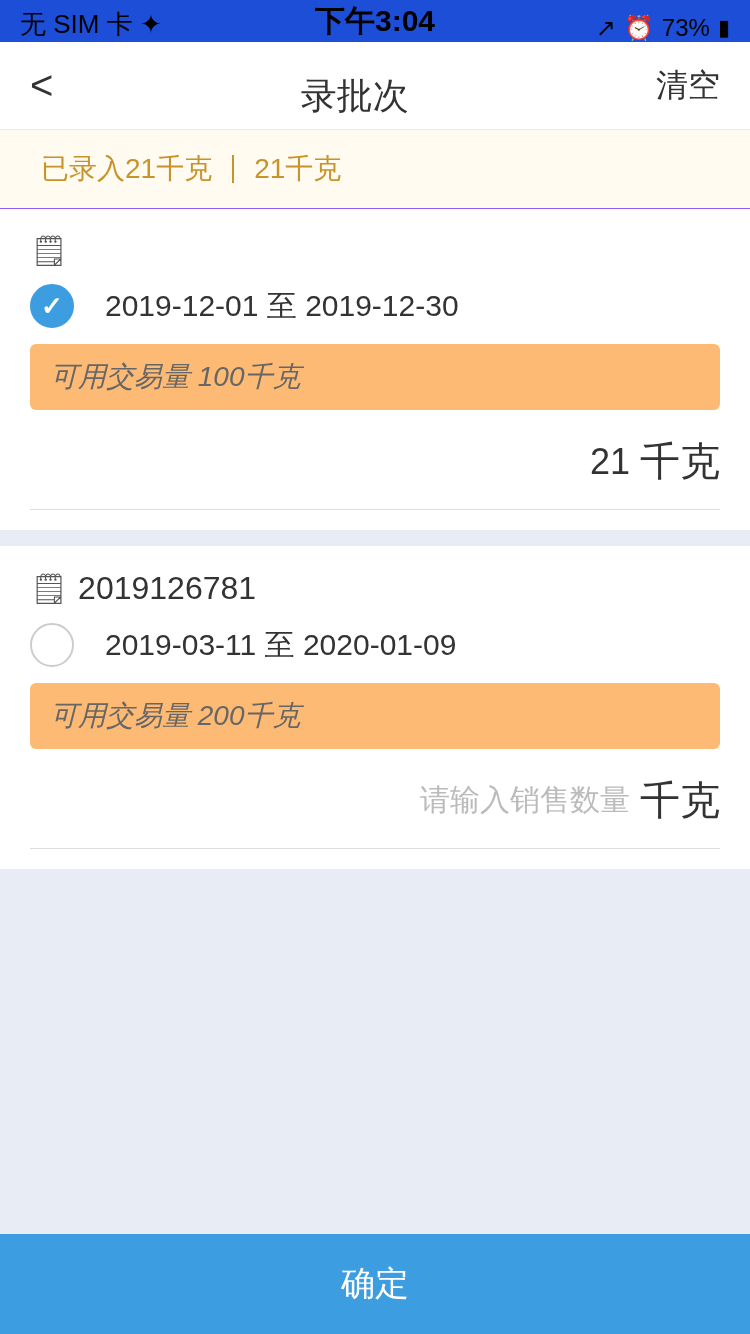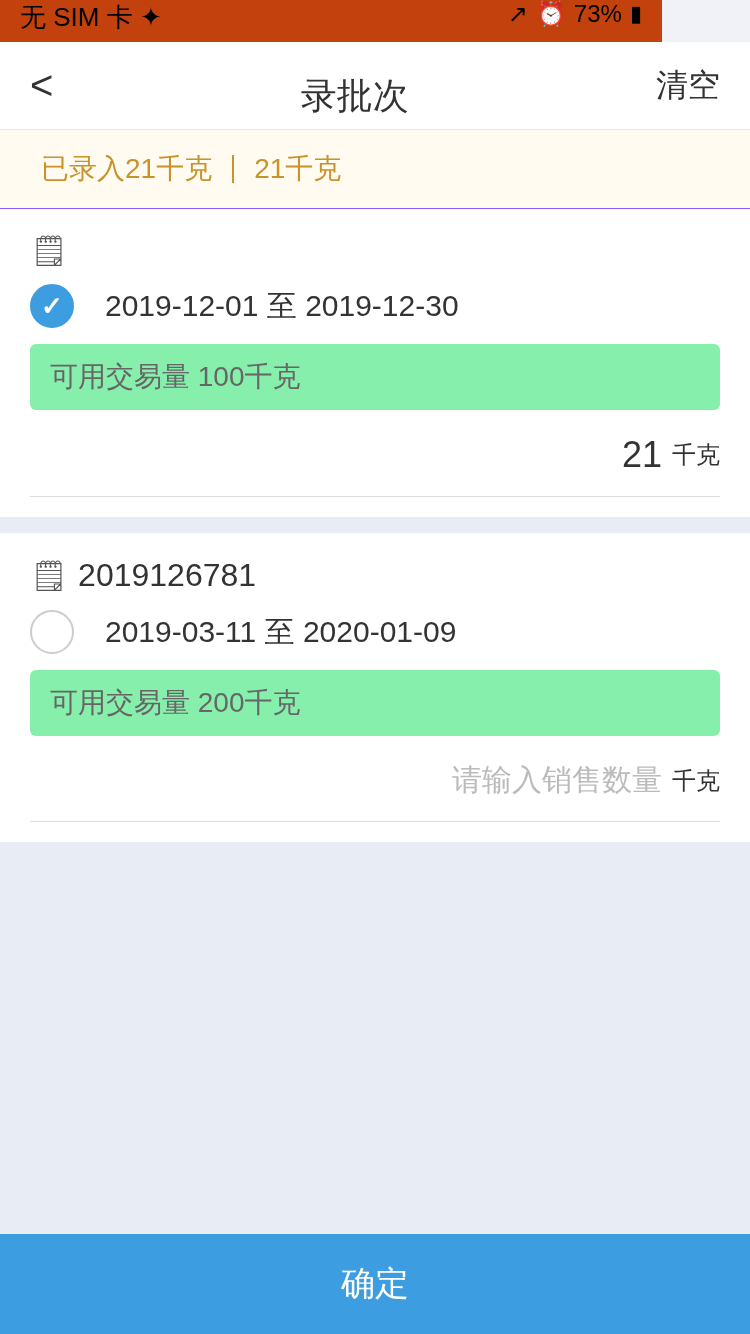--- a/index.html
+++ b/index.html
@@ -7,25 +7,25 @@
     body {
       width: 750px;
       min-height: 1334px;
       font-family: -apple-system, "PingFang SC", "Helvetica Neue", sans-serif;
       background: #f0f2f7;
       overflow-x: hidden;
     }
 
     
     .status-bar {
-      width: 662px;
+      width: 750px;
       height: 42px;
-      background: #c2410c;
-      display: flex;
-      align-items: flex-start;
+      background: #1d4ed8;
+      display: flex;
+      align-items: flex-end;
       justify-content: space-between;
       padding: 0 20px;
       font-size: 26px;
       font-weight: 500;
     }
     .status-left {
       display: flex;
       align-items: center;
       gap: 10px;
     }
@@ -145,23 +145,24 @@
       font-weight: bold;
     }
     .batch-date-text {
       font-size: 30px;
       color: #333;
       margin-left: 11px;
     }
 
     .batch-availability {
       margin: 6px 30px 10px 30px;
-      background: #86efac;
+      background: #fdba74;
       border-radius: 6px;
       padding: 14px 20px;
+      font-style: italic;
     }
     .batch-availability-text {
       font-size: 28px;
       color: #666;
     }
 
     .batch-amount-row {
       padding: 14px 30px 20px 30px;
       display: flex;
       align-items: center;
@@ -178,21 +179,21 @@
       background: transparent;
       width: 120px;
     }
     .batch-amount-placeholder {
       font-size: 30px;
       color: #bbb;
       text-align: right;
       flex: 1;
     }
     .batch-unit {
-      font-size: 24px;
+      font-size: 40px;
       color: #333;
     }
     .batch-amount-underline {
       height: 1px;
       background: #ddd;
       margin: 0 30px;
     }
 
     
     .bottom-spacer {
@@ -240,20 +241,21 @@
       min-height: calc(1334px - 42px - 88px - 100px);
     }
   </style>
 </head>
 <body>
 
 <div class="status-bar">
   <div class="status-left">
     <span>无 SIM 卡 ✦</span>
   </div>
+  <div class="status-center">下午3:04</div>
   <div class="status-right">
     <span>↗</span>
     <span>⏰</span>
     <span>73%</span>
     <span style="font-size:22px;">▮</span>
   </div>
 </div>
 
 <div class="nav-bar">
   <span class="nav-back">&lt;</span>

